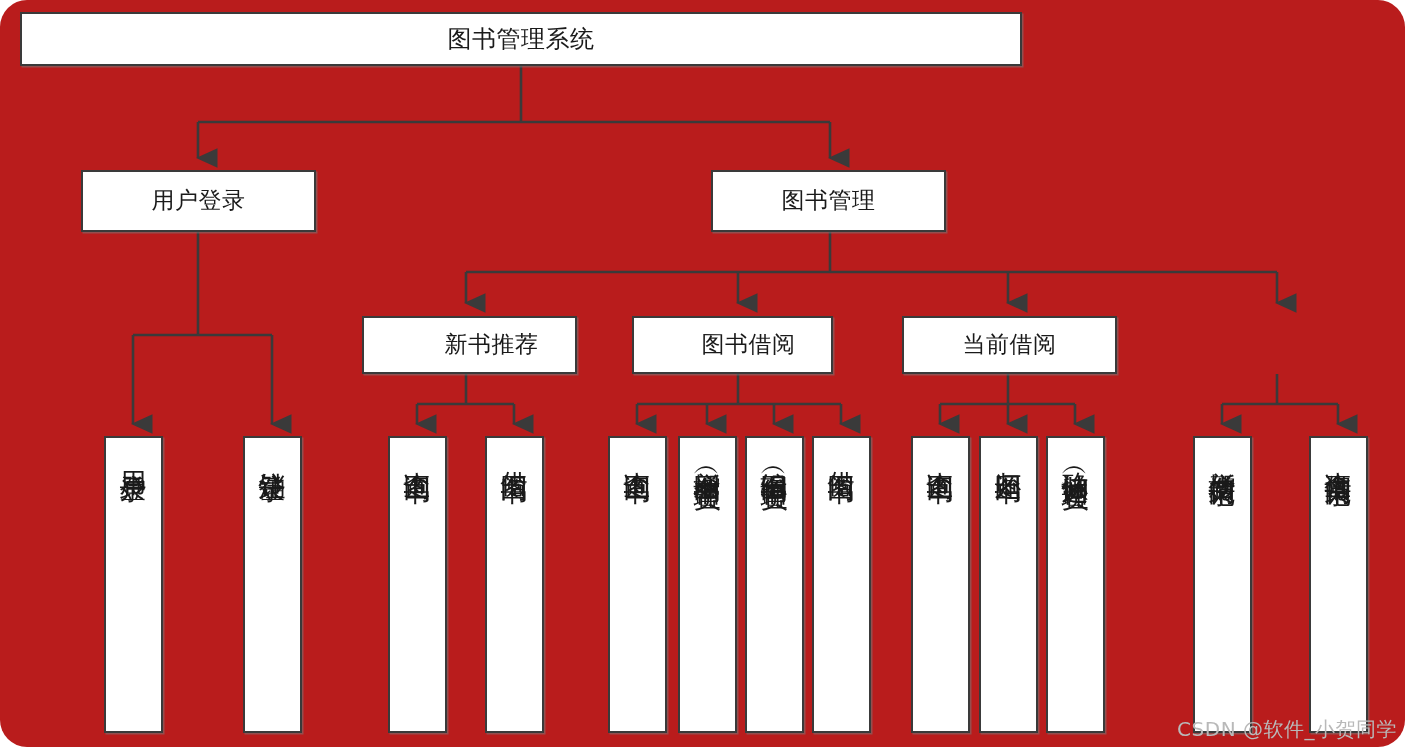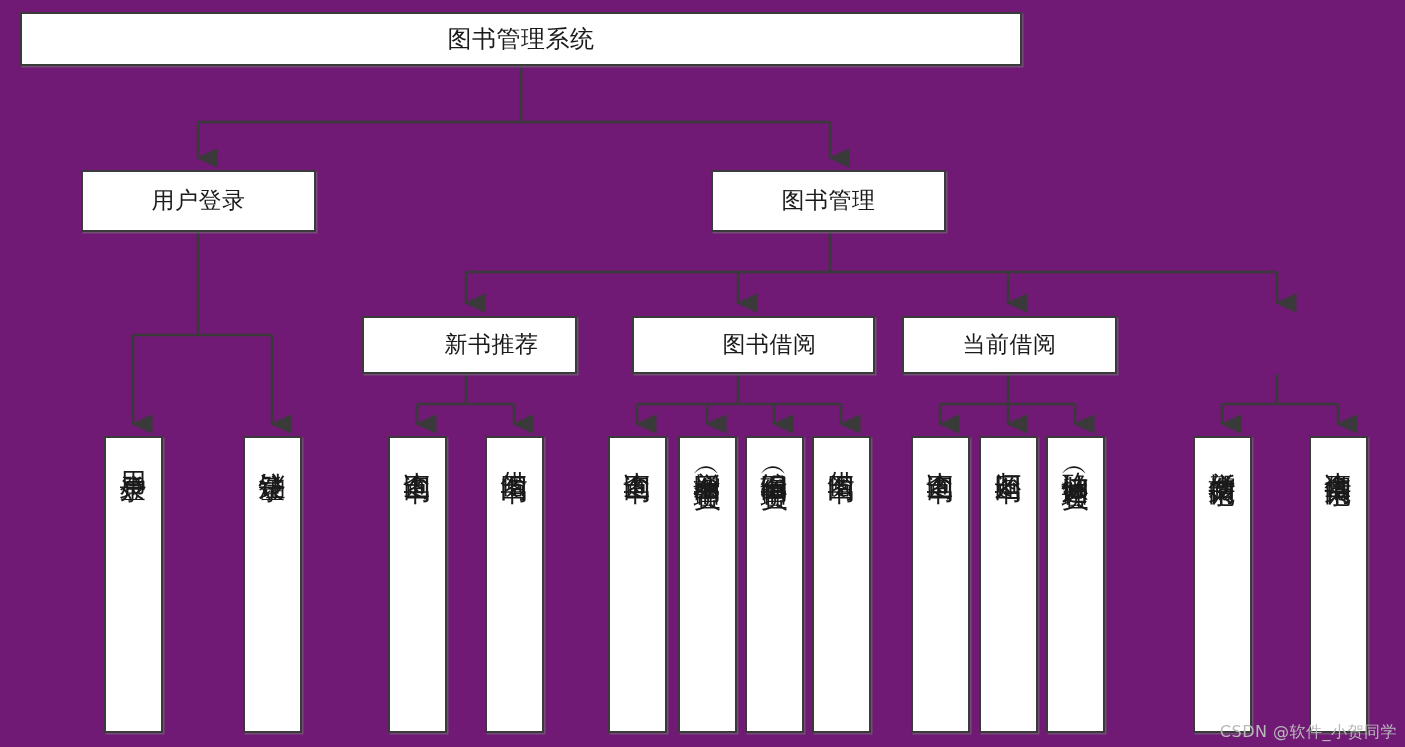--- a/index.html
+++ b/index.html
@@ -8,22 +8,23 @@
     padding: 0;
     background: #ffffff;
   }
   body {
     font-family: "DejaVu Sans", "Liberation Sans", sans-serif;
   }
   #canvas {
     position: relative;
     width: 1405px;
     height: 747px;
-    background: #701a75;
+    background: #b91c1c;
     overflow: hidden;
+    border-radius: 27px;
   }
   .edges {
     position: absolute;
     left: 0;
     top: 0;
     width: 1405px;
     height: 747px;
     pointer-events: none;
   }
   .node {
@@ -59,21 +60,21 @@
     writing-mode: vertical-rl;
     text-orientation: upright;
     font-size: 27px;
     line-height: 1.0;
     letter-spacing: 2px;
   }
   .watermark {
     position: absolute;
     right: 8px;
     bottom: 4px;
-    font-size: 16px;
+    font-size: 20px;
     color: #b9b9b9;
     letter-spacing: 0.5px;
     white-space: nowrap;
     font-family: "DejaVu Sans", "Liberation Sans", sans-serif;
   }
 </style>
 </head>
 <body>
 
 <div id="canvas">
@@ -135,21 +136,21 @@
   <div class="node horiz" style="left:81px; top:170px; width:235px; height:62px;">
     <span class="label">用户登录</span>
   </div>
   <div class="node horiz" style="left:711px; top:170px; width:235px; height:62px;">
     <span class="label">图书管理</span>
   </div>
 
   <div class="node horiz" style="left:362px; top:316px; width:215px; height:58px;padding-left:44px;">
     <span class="label">新书推荐</span>
   </div>
-  <div class="node horiz" style="left:632px; top:316px; width:243px; height:58px;padding-left:32px;">
+  <div class="node horiz" style="left:632px; top:316px; width:201px; height:58px;padding-left:32px;">
     <span class="label">图书借阅</span>
   </div>
   <div class="node horiz" style="left:902px; top:316px; width:215px; height:58px;">
     <span class="label">当前借阅</span>
   </div>
 
   <div class="node vert" style="left:104px; top:436px; width:59px; height:297px;">
     <span class="label">用户登录</span>
   </div>
   <div class="node vert" style="left:243px; top:436px; width:59px; height:297px;">

